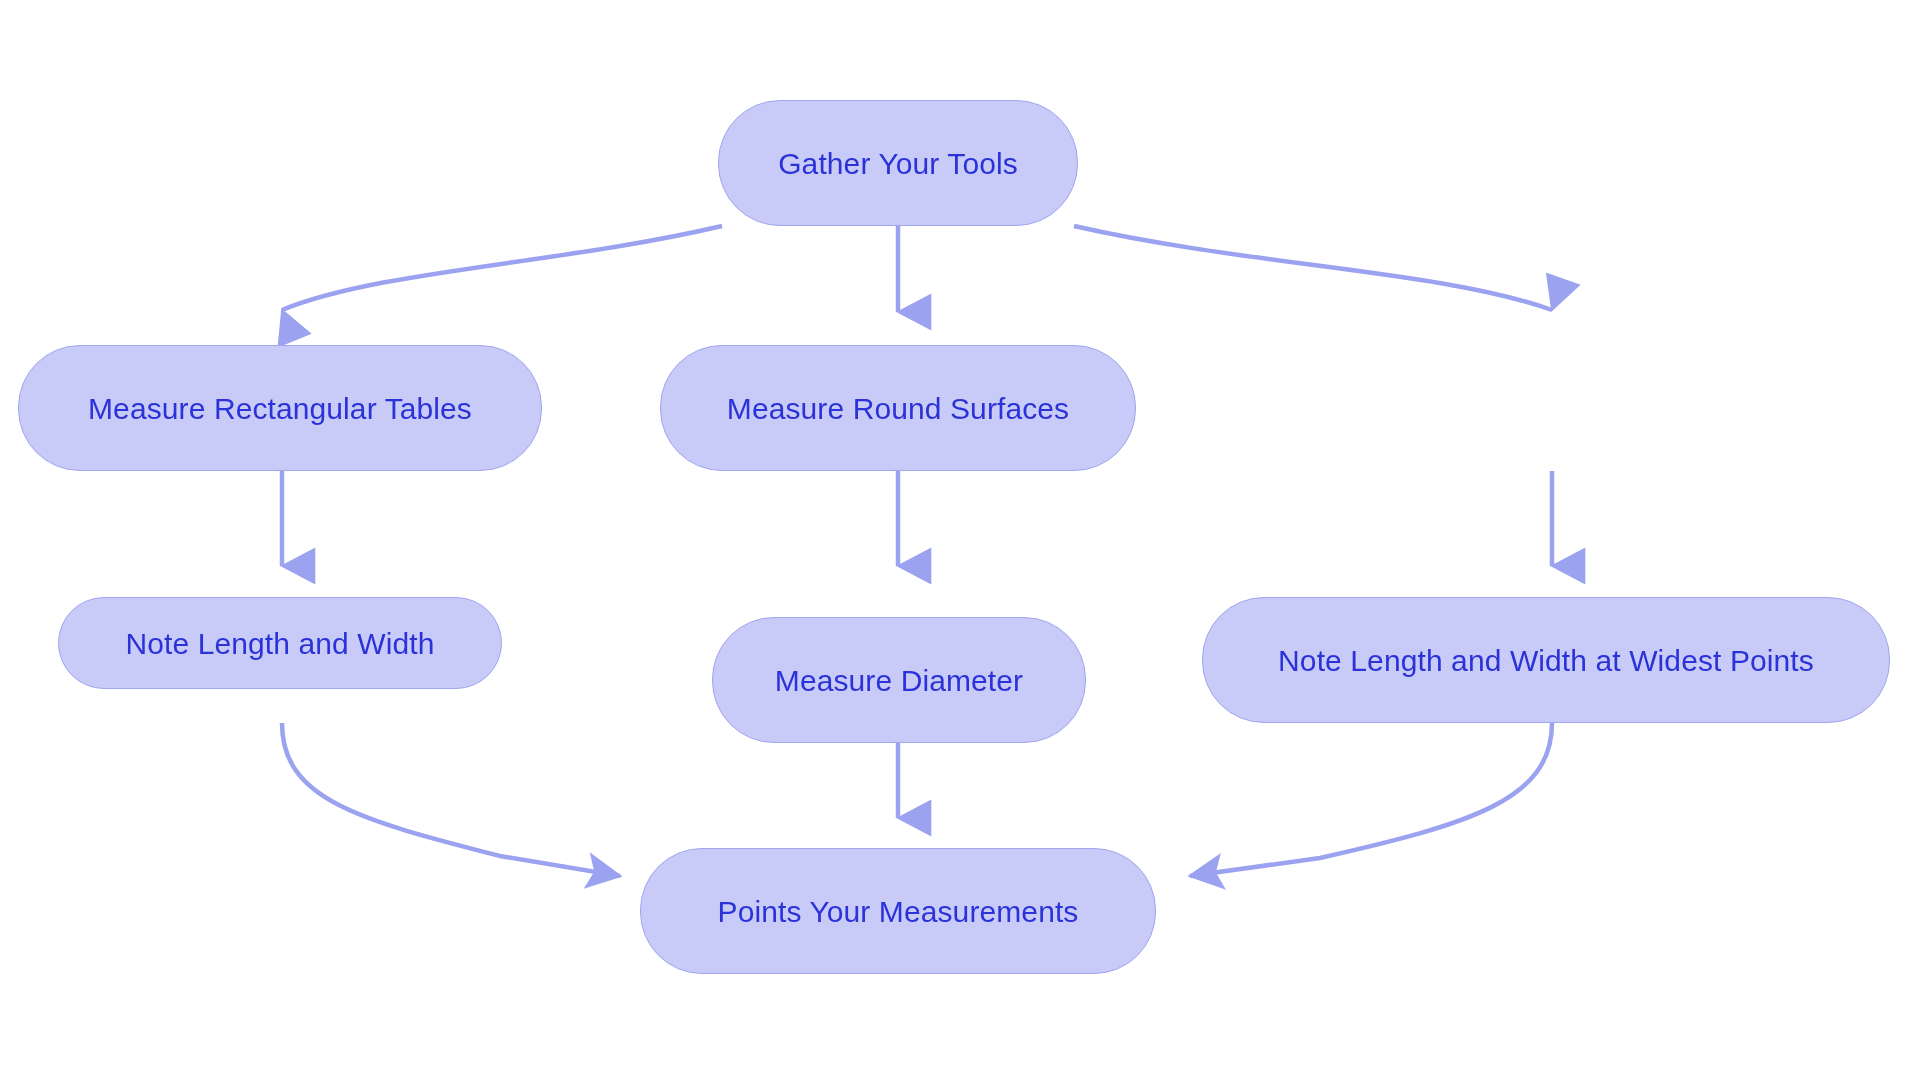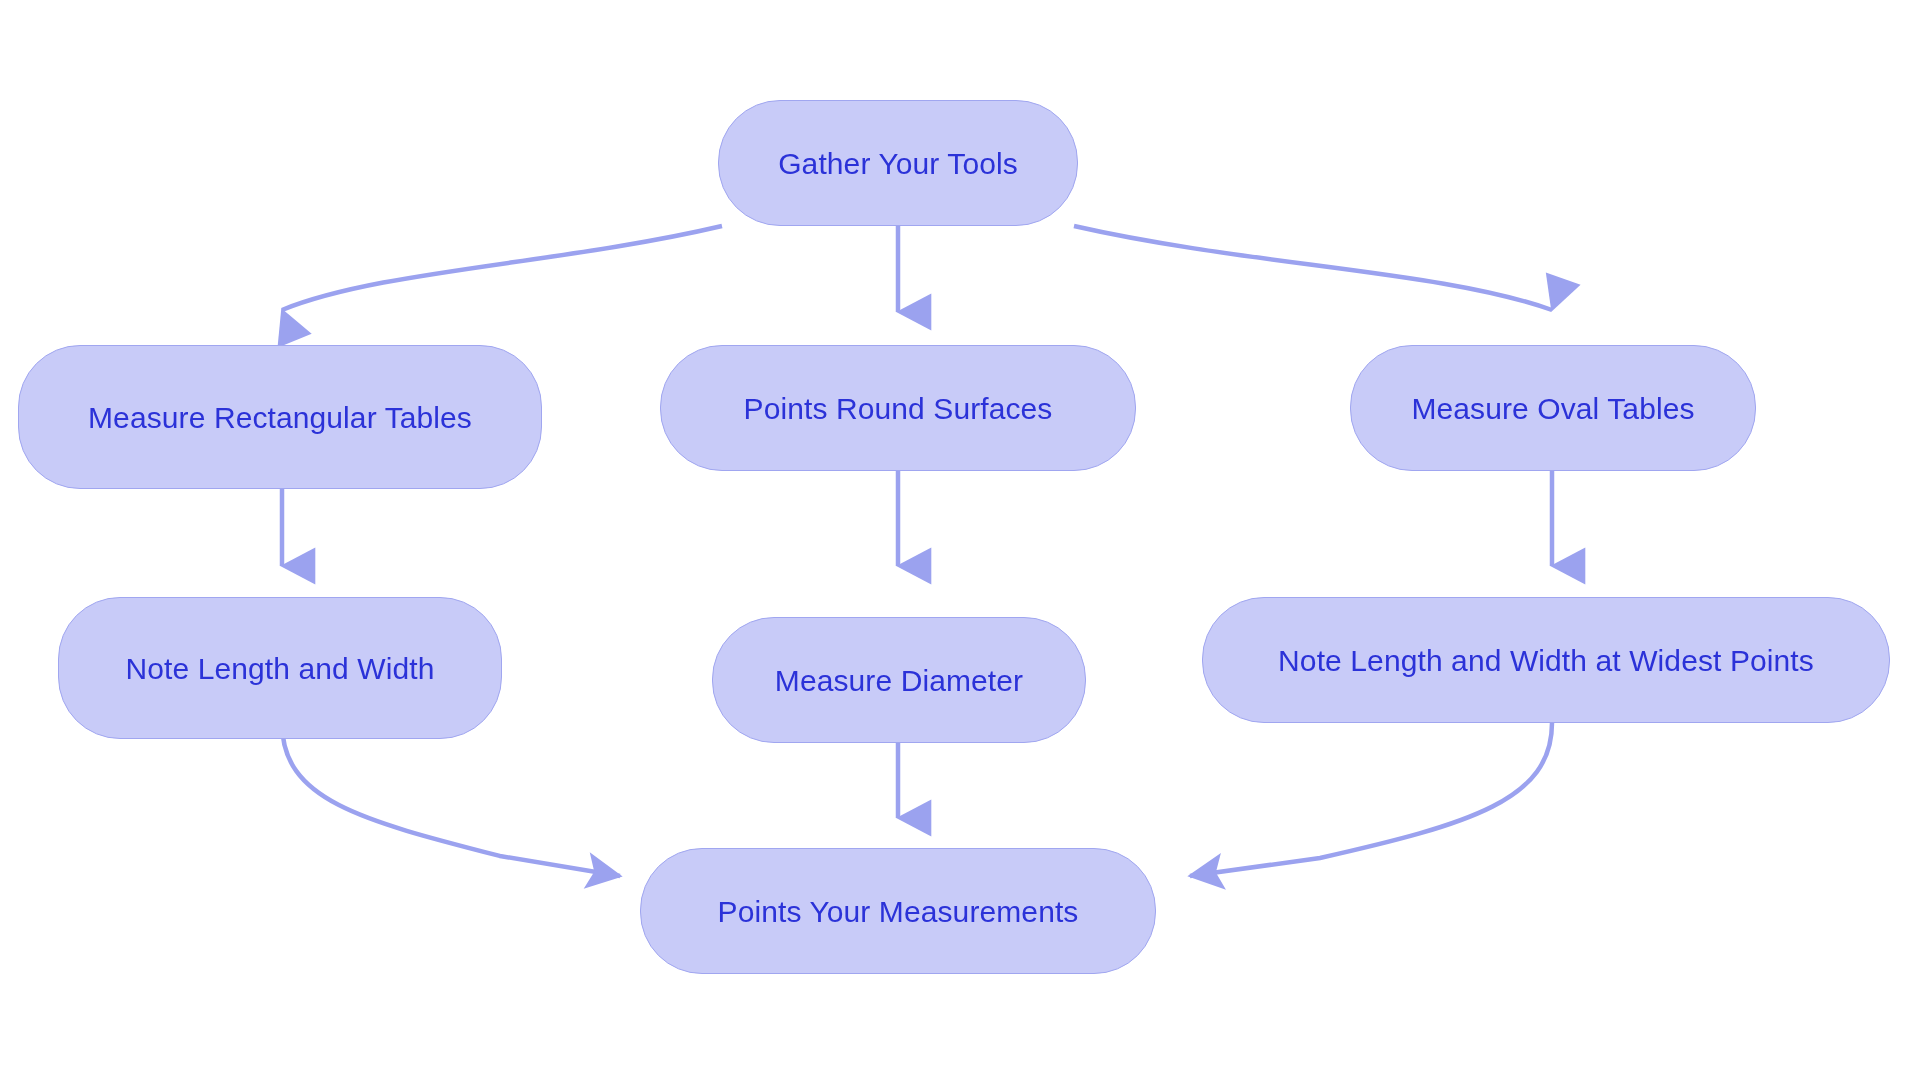--- a/index.html
+++ b/index.html
@@ -43,24 +43,24 @@
     color: #2b32d8;
     font-family: "Liberation Sans", sans-serif;
     font-size: 30px;
     font-weight: 400;
     line-height: 1.1;
     letter-spacing: 0.1px;
     white-space: nowrap;
   }
   
   #node-gather        { left: 718px;  top: 100px; width: 360px; height: 126px; }
-  #node-rect-tables   { left: 18px;   top: 345px; width: 524px; height: 144px; }
+  #node-rect-tables   { left: 18px;   top: 345px; width: 524px; height: 126px; }
   #node-round-surf    { left: 660px;  top: 345px; width: 476px; height: 126px; }
   #node-oval-tables   { left: 1350px; top: 345px; width: 406px; height: 126px; }
-  #node-note-lw       { left: 58px;   top: 597px; width: 444px; height: 142px; }
+  #node-note-lw       { left: 58px;   top: 597px; width: 444px; height: 92px; }
   #node-diameter      { left: 712px;  top: 597px; width: 374px; height: 126px; margin-top: 20px; }
   #node-note-lw-widest{ left: 1202px; top: 597px; width: 688px; height: 126px; }
   #node-record        { left: 640px;  top: 848px; width: 516px; height: 126px; }
 </style>
 </head>
 <body>
 
 <div id="flowchart-root">
 
   <svg id="edge-layer" viewBox="0 0 1920 1083" width="1920" height="1083" xmlns="http://www.w3.org/2000/svg">
@@ -94,26 +94,23 @@
 
   <div class="node" id="node-gather">
     <span class="node-label">Gather Your Tools</span>
   </div>
 
   <div class="node" id="node-rect-tables">
     <span class="node-label">Measure Rectangular Tables</span>
   </div>
 
   <div class="node" id="node-round-surf">
-    <span class="node-label">Points Round Surfaces</span>
+    <span class="node-label">Measure Round Surfaces</span>
   </div>
 
-  <div class="node" id="node-oval-tables">
-    <span class="node-label">Measure Oval Tables</span>
-  </div>
 
   <div class="node" id="node-note-lw">
     <span class="node-label">Note Length and Width</span>
   </div>
 
   <div class="node" id="node-diameter">
     <span class="node-label">Measure Diameter</span>
   </div>
 
   <div class="node" id="node-note-lw-widest">

